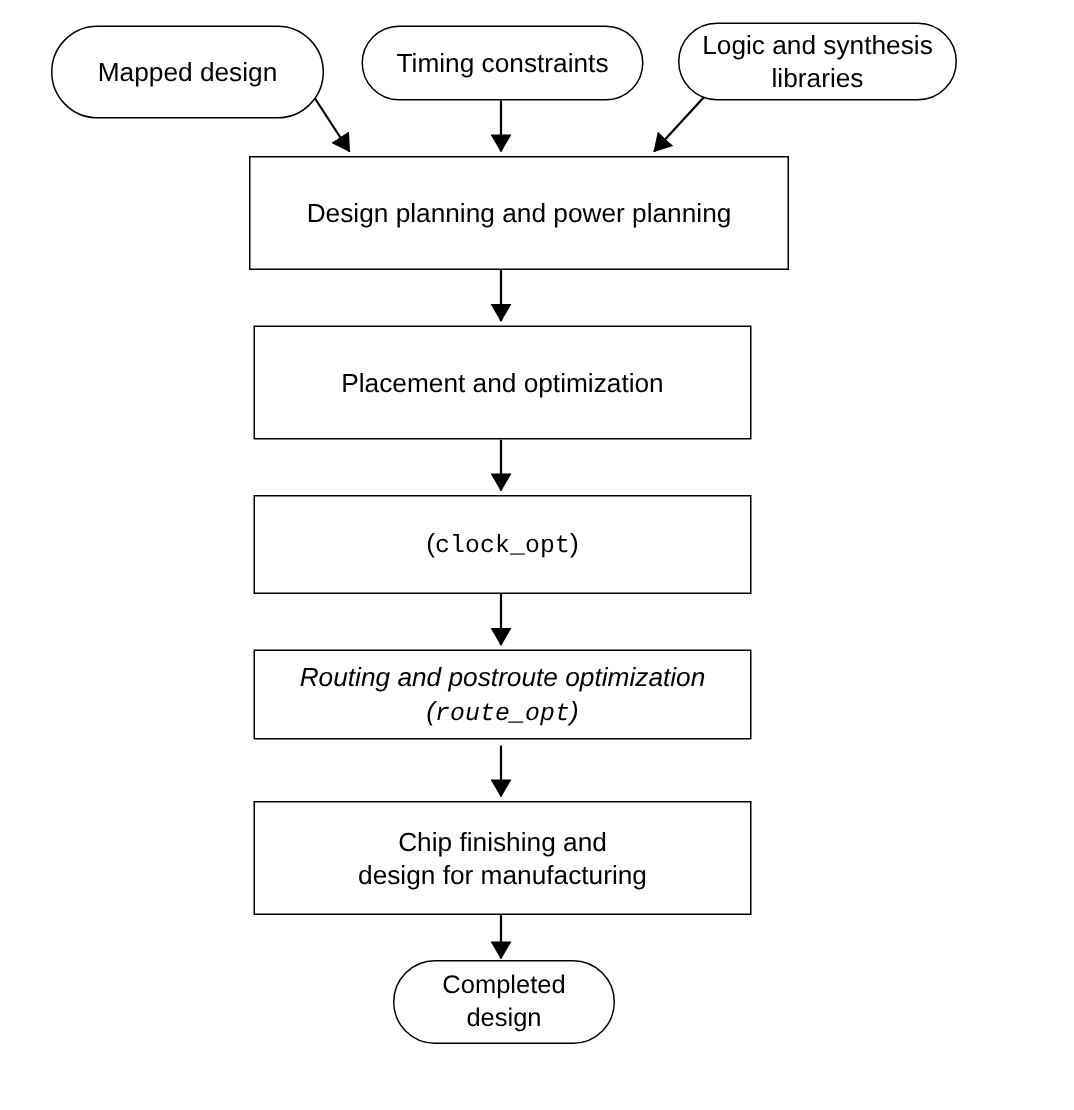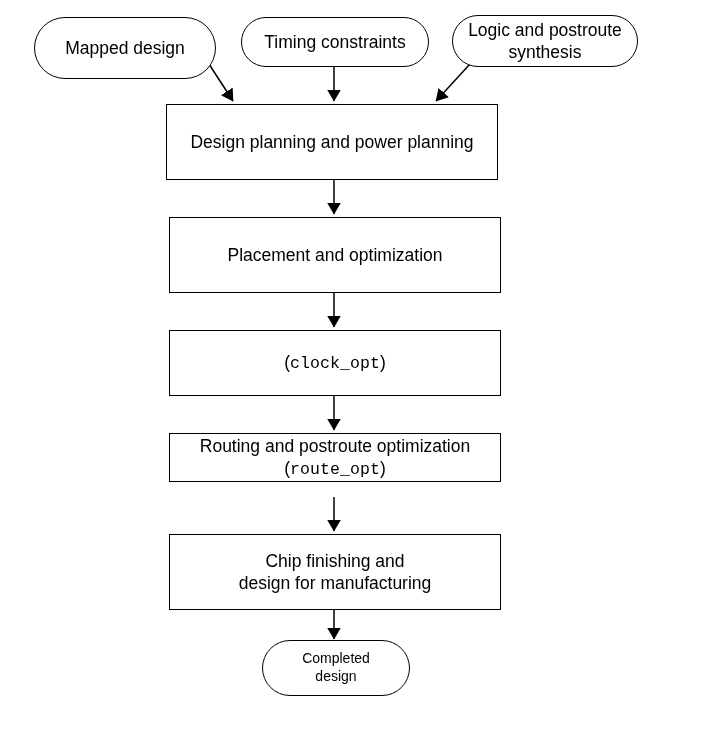--- a/index.html
+++ b/index.html
@@ -54,28 +54,28 @@
     font-size: 16.5px;
     letter-spacing: 0.1px;
   }
 
   
   #node-mapped-design   { left: 34px;  top: 17px;  width: 182px; height: 62px; }
   #node-timing-constraints { left: 241px; top: 17px; width: 188px; height: 50px; }
   #node-logic-libraries { left: 452px; top: 15px;  width: 186px; height: 52px; }
 
   
-  #node-design-planning { left: 166px; top: 104px; width: 332px; height: 76px; }
+  #node-design-planning { left: 166px; top: 104px; width: 360px; height: 76px; }
   #node-placement       { left: 169px; top: 217px; width: 332px; height: 76px; gap: 17px; }
   #node-clock-tree      { left: 169px; top: 330px; width: 332px; height: 66px; }
-  #node-routing         { left: 169px; top: 433px; width: 332px; height: 49px; }
+  #node-routing         { left: 169px; top: 433px; width: 332px; height: 60px; font-style: italic; }
   #node-chip-finishing  { left: 169px; top: 534px; width: 332px; height: 76px; text-align: right; }
 
   
-  #node-completed-design { left: 262px; top: 640px; width: 148px; height: 56px; font-size: 14px; }
+  #node-completed-design { left: 262px; top: 640px; width: 148px; height: 56px; font-size: 17px; }
 </style>
 </head>
 <body>
 
 <svg id="flow-canvas" viewBox="0 0 716 740" xmlns="http://www.w3.org/2000/svg">
   <defs>
     <marker id="arrow-solid" viewBox="0 0 12 14" refX="11.4" refY="7" markerWidth="12" markerHeight="14" orient="auto-start-reverse" markerUnits="userSpaceOnUse">
       <path d="M 0 0 L 12 7 L 0 14 Z" fill="#000000"></path>
     </marker>
   </defs>
@@ -99,22 +99,22 @@
 
 <div class="node terminal" id="node-mapped-design">
   <span class="line">Mapped design</span>
 </div>
 
 <div class="node terminal" id="node-timing-constraints">
   <span class="line">Timing constraints</span>
 </div>
 
 <div class="node terminal" id="node-logic-libraries">
-  <span class="line">Logic and postroute</span>
-  <span class="line">synthesis</span>
+  <span class="line">Logic and synthesis</span>
+  <span class="line">libraries</span>
 </div>
 
 <div class="node" id="node-design-planning">
   <span class="line">Design planning and power planning</span>
 </div>
 
 <div class="node" id="node-placement">
   <span class="line">Placement and optimization</span>
 </div>
 

